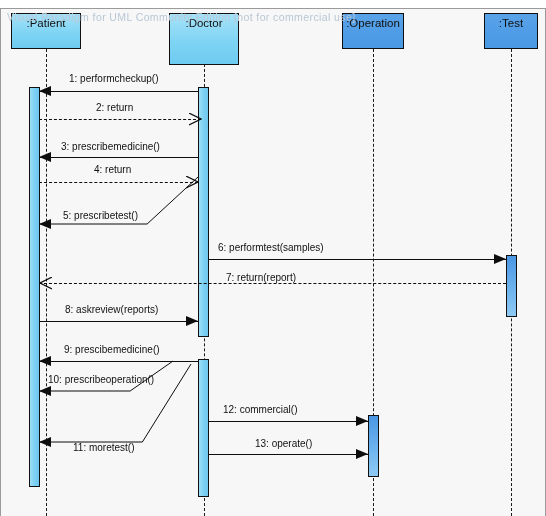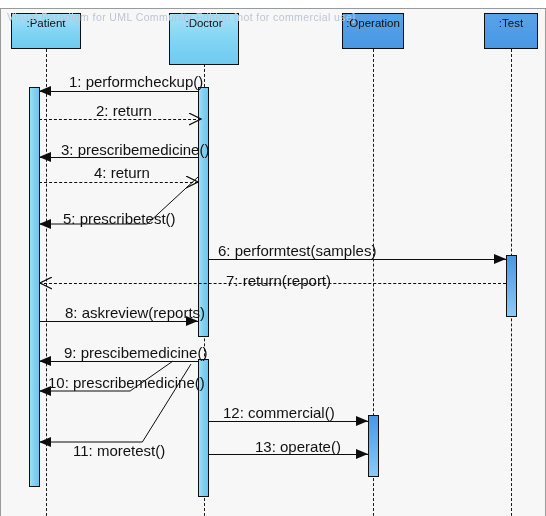--- a/index.html
+++ b/index.html
@@ -73,21 +73,21 @@
     position: absolute;
     height: 0;
     border-top: 1px solid #0d0d0d;
     z-index: 12;
   }
   .msg-line.dashed {
     border-top: 1px dashed #0d0d0d;
   }
   .msg-label {
     position: absolute;
-    font-size: 15px;
+    font-size: 10px;
     color: #111111;
     white-space: nowrap;
     z-index: 14;
   }
   .arrow {
     position: absolute;
     width: 0;
     height: 0;
     z-index: 15;
   }
@@ -175,21 +175,21 @@
       <div class="msg-line" style="left: 39px; top: 312px; width: 158px;"></div>
       <div class="arrow right solid" style="top: 306.5px; left: 185px;"></div>
       <div class="msg-label" style="left: 64px; top: 295px;">8: askreview(reports)</div>
       <div class="msg-line" style="left: 38px; top: 352px; width: 159px;"></div>
       <div class="arrow left solid" style="top: 346.5px; left: 38px;"></div>
       <div class="msg-label" style="left: 63px; top: 335px;">9: prescibemedicine()</div>
       <svg class="diag-svg" width="138" height="34" style="left: 38px; top: 352px;">
         <path d="M 134 0 L 91.12 30 L 0 30" stroke="#0d0d0d" stroke-width="1" fill="none"></path>
       </svg>
       <div class="arrow left solid" style="top: 376.5px; left: 38px;"></div>
-      <div class="msg-label" style="left: 47px; top: 365px;">10: prescribemedicine()</div>
+      <div class="msg-label" style="left: 47px; top: 365px;">10: prescribeoperation()</div>
       <svg class="diag-svg" width="156" height="82" style="left: 38px; top: 355px;">
         <path d="M 152 0 L 103.36 78 L 0 78" stroke="#0d0d0d" stroke-width="1" fill="none"></path>
       </svg>
       <div class="arrow left solid" style="top: 427.5px; left: 38px;"></div>
       <div class="msg-label" style="left: 72px; top: 433px;">11: moretest()</div>
       <div class="msg-line" style="left: 208px; top: 412px; width: 159px;"></div>
       <div class="arrow right solid" style="top: 406.5px; left: 355px;"></div>
       <div class="msg-label" style="left: 222px; top: 395px;">12: commercial()</div>
       <div class="msg-line" style="left: 208px; top: 445px; width: 159px;"></div>
       <div class="arrow right solid" style="top: 439.5px; left: 355px;"></div>

